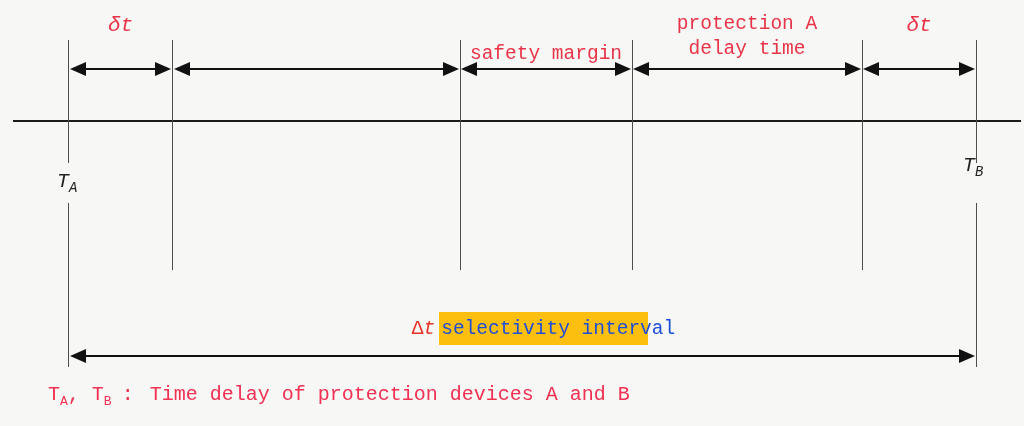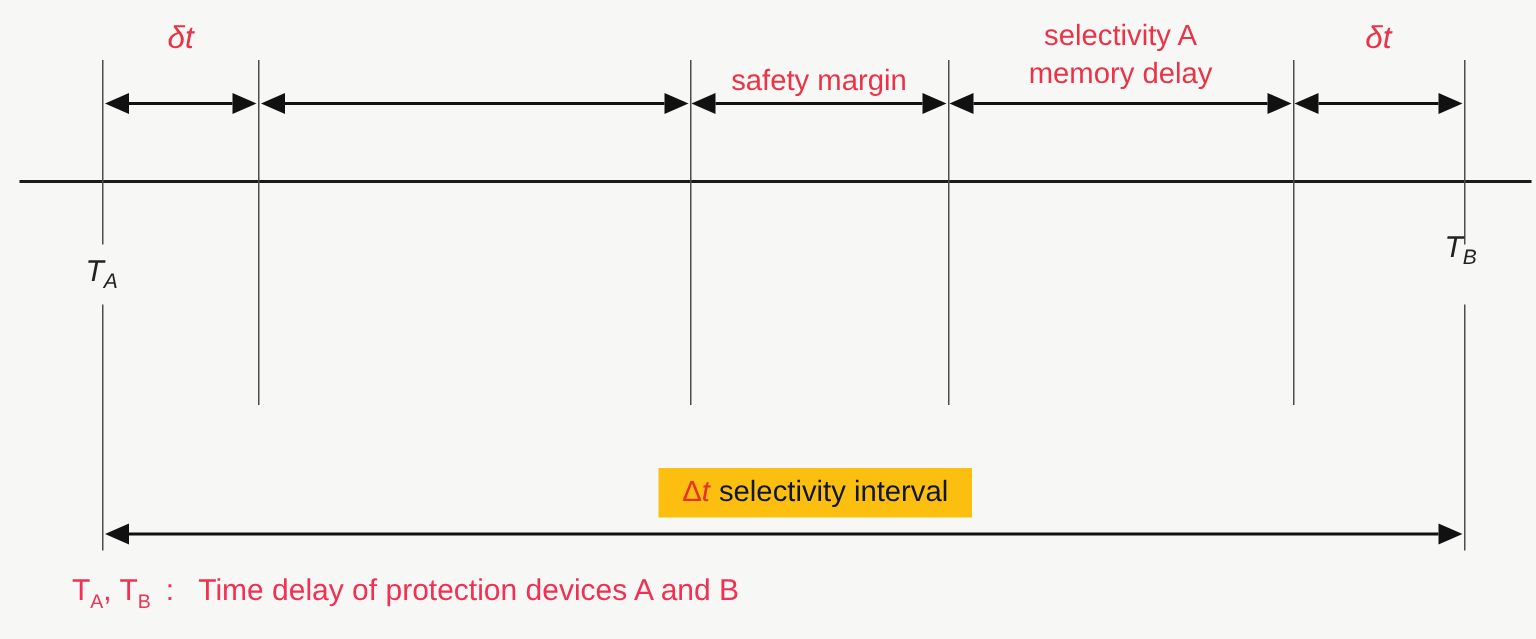--- a/index.html
+++ b/index.html
@@ -1,21 +1,21 @@
 <!DOCTYPE html>
 <html><head>
 <meta charset="utf-8">
 <style>
   html, body { margin: 0; padding: 0; }
   .stage {
     position: relative;
     width: 1024px;
     height: 426px;
     background: #f7f7f6;
-    font-family: Liberation Sans, sans-serif;
+    font-family: Liberation Mono, monospace;
     overflow: hidden;
   }
   
   .axis {
     position: absolute;
     left: 13px; top: 120px;
     width: 1008px; height: 2px;
     background: #1b1b1b;
   }
   
@@ -80,21 +80,21 @@
     width: 209px; height: 33px;
     background: #fcbf10;
     color: #e93026;
     font-size: 19.5px;
     display: flex;
     align-items: center;
     justify-content: center;
     white-space: nowrap;
   }
   .sel-box .italic-t { font-style: italic; }
-  .sel-box .rest { margin-left: 6px; color: #0f172a; }
+  .sel-box .rest { margin-left: 6px; color: #1d4ed8; }
   
   .caption {
     position: absolute;
     left: 0px; top: 383px;
     color: #f13052;
     font-size: 20px;
     white-space: nowrap;
     margin-left: 48px;
   }
   .caption .sub {
@@ -144,22 +144,22 @@
     <span class="shaft"></span>
     <span class="head-right"></span>
   </div>
 
   <div class="ilabel center dt-label" style="left:69px; top:13px; width:103px;">δt</div>
 
 
   <div class="ilabel center" style="left:460px; top:13px; width:172px;margin-top:29px;">safety margin</div>
 
   <div class="ilabel center" style="left:632px; top:12px; width:230px;">
-    <div>selectivity A</div>
-    <div>memory delay</div>
+    <div>protection A</div>
+    <div>delay time</div>
   </div>
 
   <div class="ilabel center dt-label" style="left:862px; top:13px; width:114px;">δt</div>
 
   <div class="tmark" style="left:57px; top:170px;">
     <span>T</span><span class="sub">A</span>
   </div>
   <div class="tmark" style="left:963px; top:154px;">
     <span>T</span><span class="sub">B</span>
   </div>

